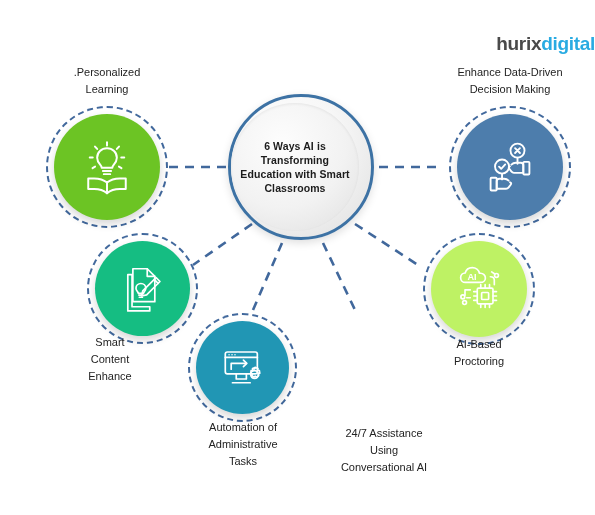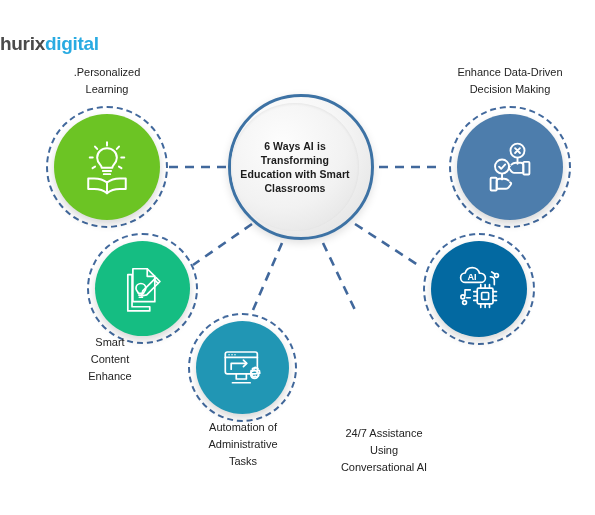--- a/index.html
+++ b/index.html
@@ -8,21 +8,21 @@
     background:#ffffff;
     font-family:"Liberation Sans", sans-serif;
     overflow:hidden;
     position:relative;
   }
   #stage{position:absolute;left:0;top:0;width:595px;height:515px;}
 
   
   .logo{
     position:absolute;left:0;top:34px;width:595px;
-    text-align:left;
+    text-align:right;
     font-size:19px;font-weight:bold;letter-spacing:-0.3px;
     line-height:20px;
     user-select:none;
   }
   .logo .l-hurix{color:#4a4a4a;}
   .logo .l-digital{color:#29abe2;}
 
   
   #links{position:absolute;left:0;top:0;width:595px;height:515px;}
 
@@ -151,37 +151,39 @@
   <div class="label" style="left:152px;top:419px;width:182px;">Automation of
 Administrative
 Tasks</div>
 
   <div class="label" style="left:295px;top:425px;width:178px;">24/7 Assistance
 Using
 Conversational AI</div>
 
   <div class="node" style="left:423px;top:233px;width:112px;height:112px;">
     <div class="ring" style="left:0;top:0;width:112px;height:112px;"></div>
-    <div class="disc" style="left:8px;top:8px;width:96px;height:96px;background:#0369a1;">
+    <div class="disc" style="left:8px;top:8px;width:96px;height:96px;background:#bef264;">
       <svg width="56" height="56" viewBox="0 0 64 64" fill="none" stroke="#ffffff" stroke-width="1.9" stroke-linecap="round" stroke-linejoin="round">
         <path d="M16.5 24.5c-3 0-5.5-2.4-5.5-5.4 0-2.9 2.3-5.3 5.2-5.4.9-3.6 4.2-6.2 8.1-6.2 4 0 7.4 2.8 8.2 6.5h1.3c3 0 5.5 2.4 5.5 5.3s-2.5 5.2-5.5 5.2z"></path>
         <text x="24" y="22" text-anchor="middle" fill="#ffffff" stroke="none" font-family="Liberation Sans, sans-serif" font-size="10.5" font-weight="bold">AI</text>
         <rect x="30" y="31" width="18" height="18" rx="1.5"></rect>
         <rect x="35" y="36" width="8" height="8" rx="1"></rect>
         <path d="M34 31v-4M39 31v-4M44 31v-4M34 49v4M39 49v4M44 49v4M30 35h-4M30 40h-4M30 45h-4M48 35h4M48 40h4M48 45h4"></path>
         <path d="M22 33h-6v6"></path>
         <circle cx="13.5" cy="41" r="2.2"></circle>
         <path d="M22 42h-4"></path>
         <circle cx="15.5" cy="47.5" r="2.2"></circle>
         <path d="M45 18c2.5 0 4.5 1.6 4.5 4v5"></path>
         <circle cx="52" cy="16.5" r="2.2"></circle>
         <path d="M46.5 12.5l3.5 2.4"></path>
       </svg>
     </div>
   </div>
+  <div class="label" style="left:414px;top:336px;width:130px;">AI-Based
+Proctoring</div>
 
   <div class="node" style="left:449px;top:106px;width:122px;height:122px;">
     <div class="ring" style="left:0;top:0;width:122px;height:122px;"></div>
     <div class="disc" style="left:8px;top:8px;width:106px;height:106px;background:#4d7dac;">
       <svg width="60" height="60" viewBox="0 0 64 64" fill="none" stroke="#ffffff" stroke-width="2" stroke-linecap="round" stroke-linejoin="round">
         <circle cx="40" cy="14.5" r="7.5"></circle>
         <path d="M37.4 11.9l5.2 5.2M42.6 11.9l-5.2 5.2"></path>
         <path d="M40 22v6.5"></path>
         <path d="M33.5 29.5c1.3-1.4 3-2 4.8-2h5.1c1.6 0 2.8 1.1 2.8 2.6v8.1h-10c-1.4 0-2.2-.7-2.8-1.5l-2.3-3.1c-.7-.9-.3-2 .8-2.3"></path>
         <rect x="46.2" y="26.5" width="6.5" height="13.5" rx="1"></rect>

